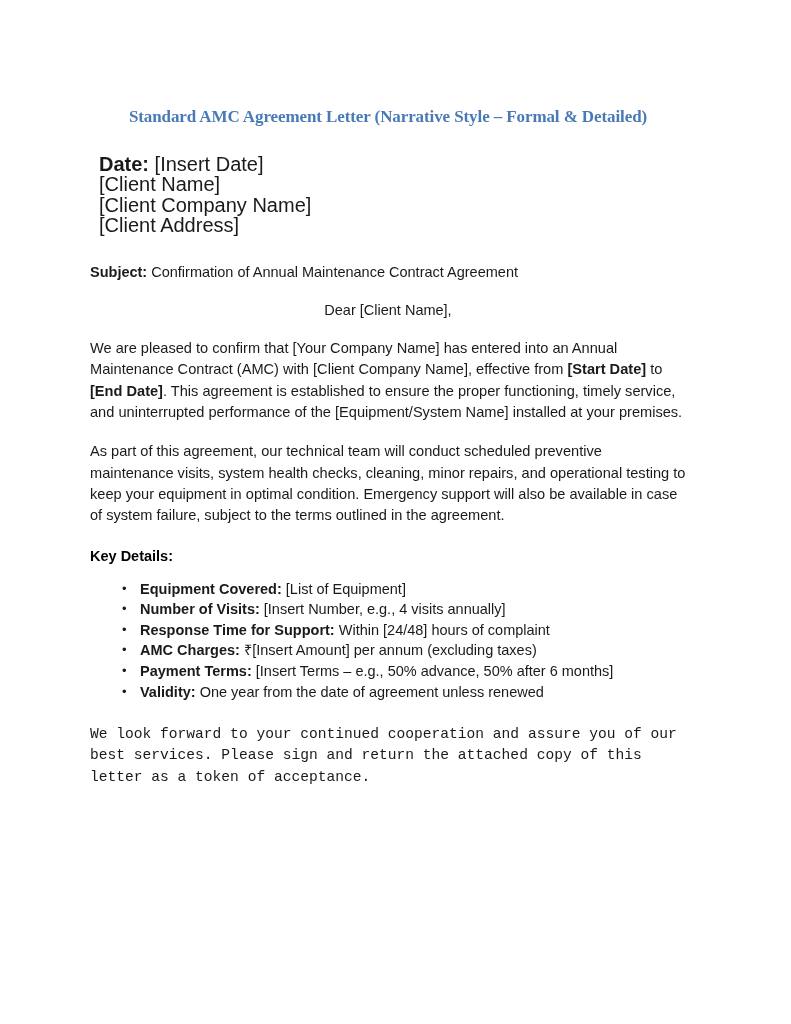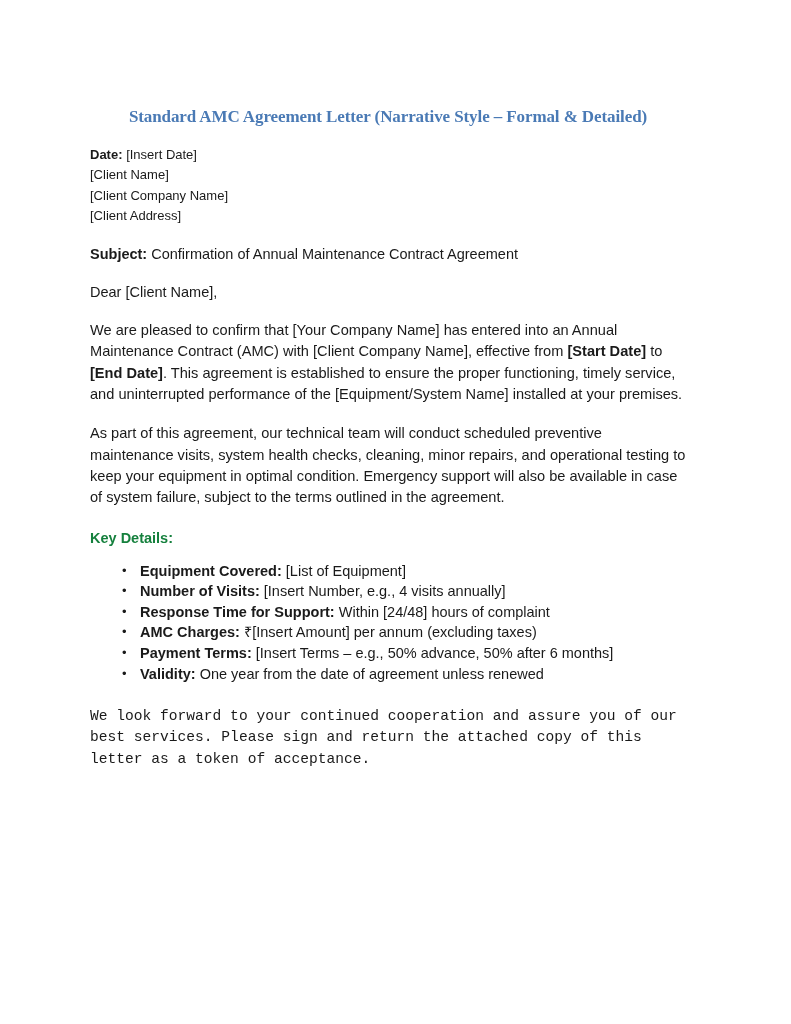--- a/index.html
+++ b/index.html
@@ -46,51 +46,52 @@
 
   .letterhead {
     font-size: 14.5px;
     font-weight: bold;
     line-height: 20px;
     margin: 0;
     padding-top: 46px;
   }
 
   .meta-block {
-    font-size: 13px;
+    font-size: 20px;
     line-height: 20.3px;
-    margin: 0;
+    margin: 9px;
     padding-top: 17px;
   }
   .meta-block .line { display: block; }
 
   .subject-line {
     font-size: 14.5px;
     line-height: 20px;
     margin: 0;
     padding-top: 18px;
   }
 
   .salutation {
     font-size: 14.5px;
     line-height: 20px;
     margin: 0;
     padding-top: 18px;
+    text-align: center;
   }
 
   p.para {
     font-size: 14.6px;
     line-height: 21.3px;
     margin: 0;
     padding-top: 18px;
     text-align: left;
   }
 
   .section-heading {
-    color: #15803d;
+    color: #000000;
     font-size: 14.5px;
     font-weight: bold;
     line-height: 20px;
     margin: 0;
     padding-top: 19px;
   }
 
   ul.key-list {
     list-style: none;
     margin: 0;

